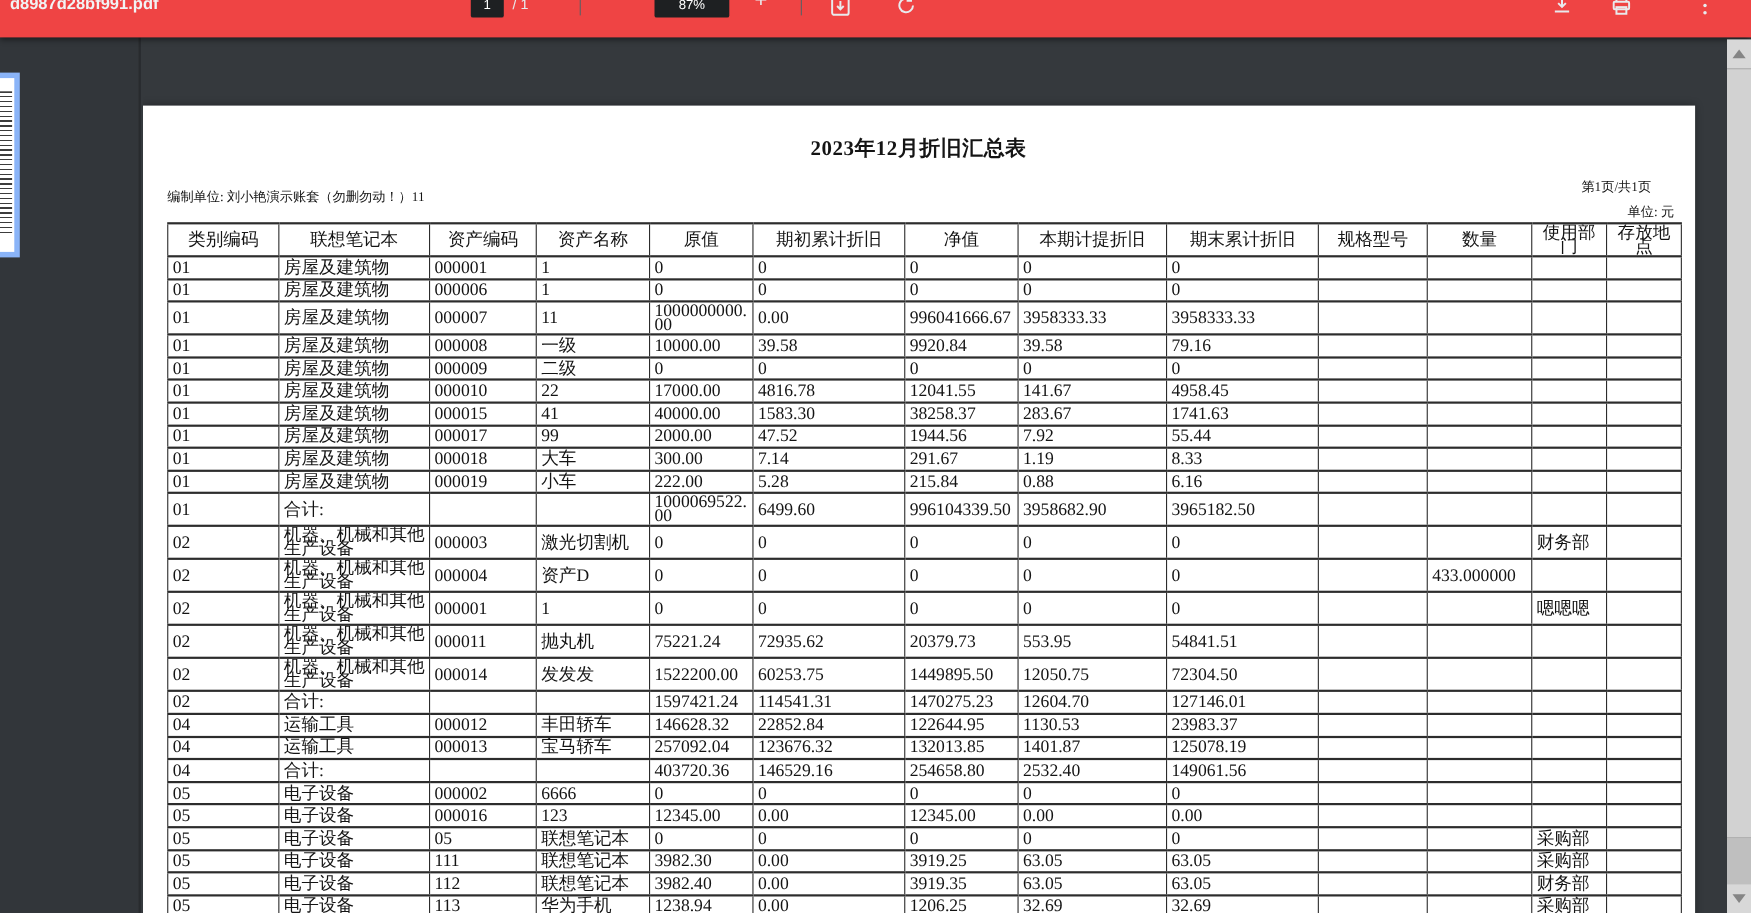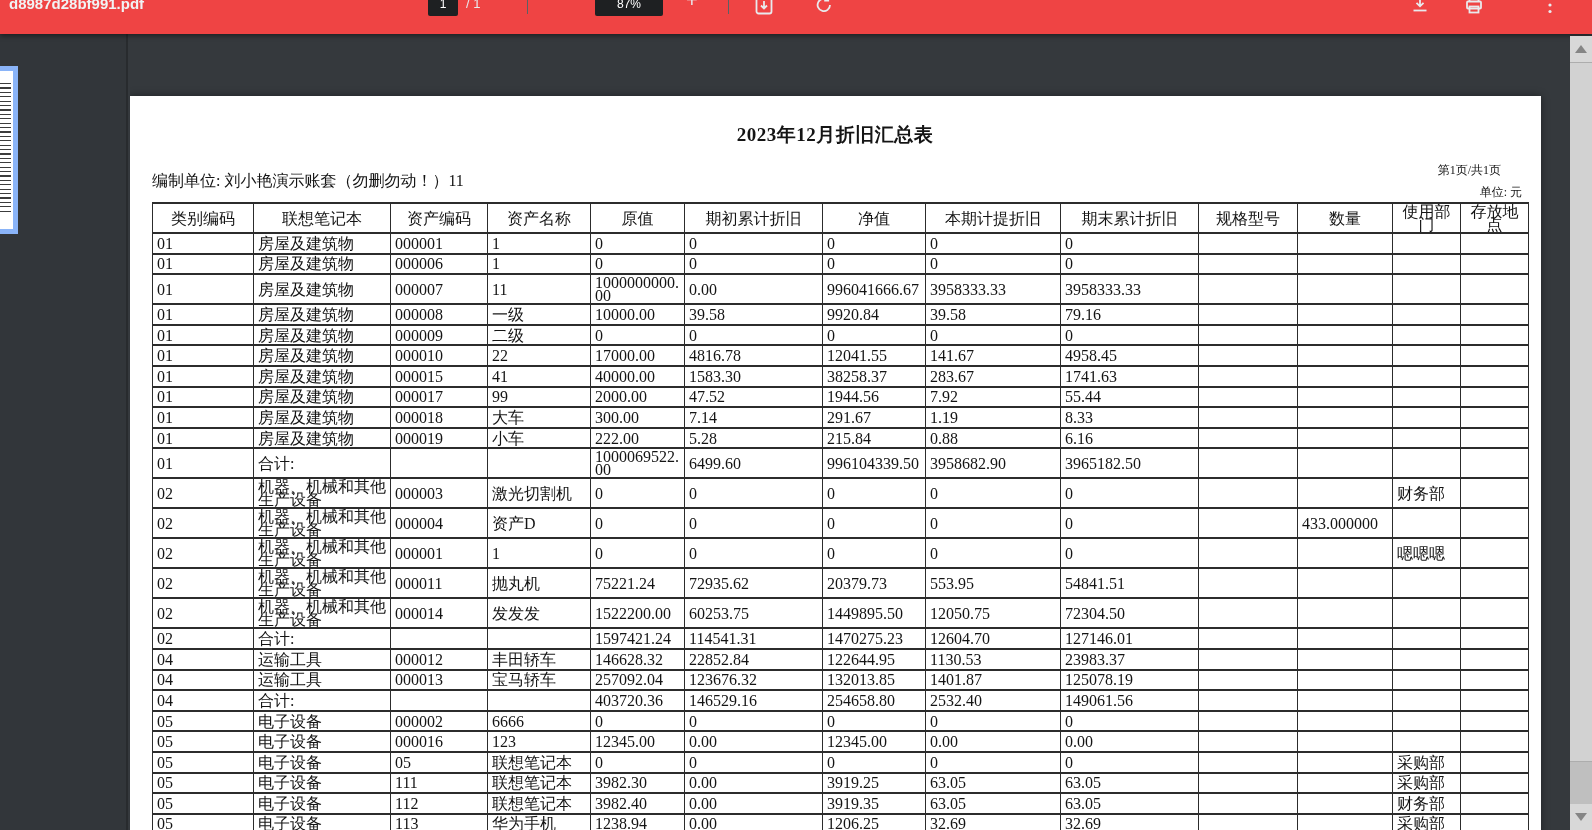--- a/index.html
+++ b/index.html
@@ -60,21 +60,21 @@
   .page {
     position:absolute; left:-1px; top:34px; width:1412px; height:1080px;
     background:#ffffff; box-shadow:0 0 8px rgba(0,0,0,.4);
     font-family:"Liberation Serif", serif; color:#141414;
   }
   .doc-title {
     position:absolute; left:0; right:0; top:26px; text-align:center;
     font-size:19px; font-weight:bold; letter-spacing:.5px;
   }
   .doc-pageinfo { position:absolute; right:40px; top:66px; font-size:12px; }
-  .doc-prepared { position:absolute; left:23px; top:75px; font-size:16px; }
+  .doc-prepared { position:absolute; left:23px; top:75px; font-size:12px; }
   .doc-unit     { position:absolute; right:19px; top:88px; font-size:12px;text-align:center; }
 
   table.dep {
     position:absolute; left:23px; top:106px; width:1376px;
     border-collapse:collapse; table-layout:fixed;
     font-size:16px; line-height:13px;
   }
   table.dep th, table.dep td {
     border:1.6px solid #2c2c2c; border-top-width:2px; border-bottom-width:2px;
     padding:1px 4px; overflow:hidden; white-space:normal; word-break:break-all;

